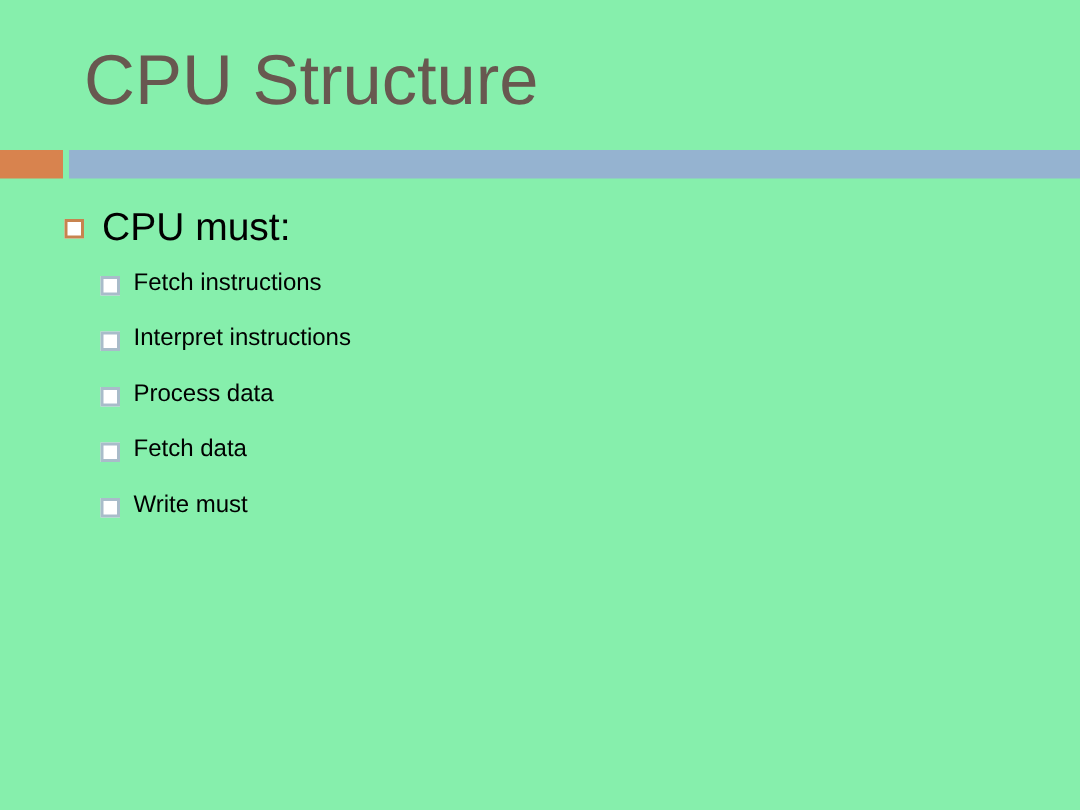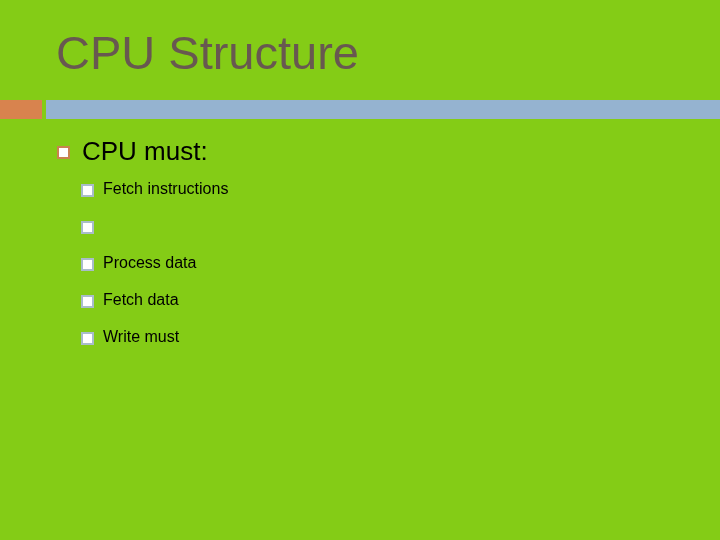--- a/index.html
+++ b/index.html
@@ -16,21 +16,21 @@
     --title-color: #685850;
     --body-color: #000000;
     --bar-orange: #D8834E;
     --bar-blue: #95B3D0;
     --l1-bullet-border: #C8834F;
     --l2-bullet-border: #A9BCCA;
   }
   .slide {
     position: absolute;
     inset: 0;
-    background: #84cc16;
+    background: #86efac;
   }
   .slide-title {
     position: absolute;
     left: 56px;
     top: 29px;
     font-size: 47px;
     line-height: 1;
     font-weight: 400;
     color: var(--title-color);
     white-space: nowrap;
@@ -46,21 +46,21 @@
   .accent-bar-blue {
     position: absolute;
     left: 46px;
     right: 0;
     top: 100px;
     height: 19px;
     background: var(--bar-blue);
   }
   .content {
     position: absolute;
-    left: 57px;
+    left: 43px;
     top: 136px;
     text-align: center;
   }
   .l1-row {
     display: flex;
     align-items: center;
     gap: 12px;
     height: 30px;
     font-size: 26px;
     color: var(--body-color);
@@ -116,20 +116,21 @@
       <span>CPU must:</span>
     </div>
 
     <ul class="l2-list">
       <li class="l2-row">
         <span class="sq2"></span>
         <span>Fetch instructions</span>
       </li>
       <li class="l2-row">
         <span class="sq2"></span>
+        <span>Interpret instructions</span>
       </li>
       <li class="l2-row">
         <span class="sq2"></span>
         <span>Process data</span>
       </li>
       <li class="l2-row">
         <span class="sq2"></span>
         <span>Fetch data</span>
       </li>
       <li class="l2-row">

